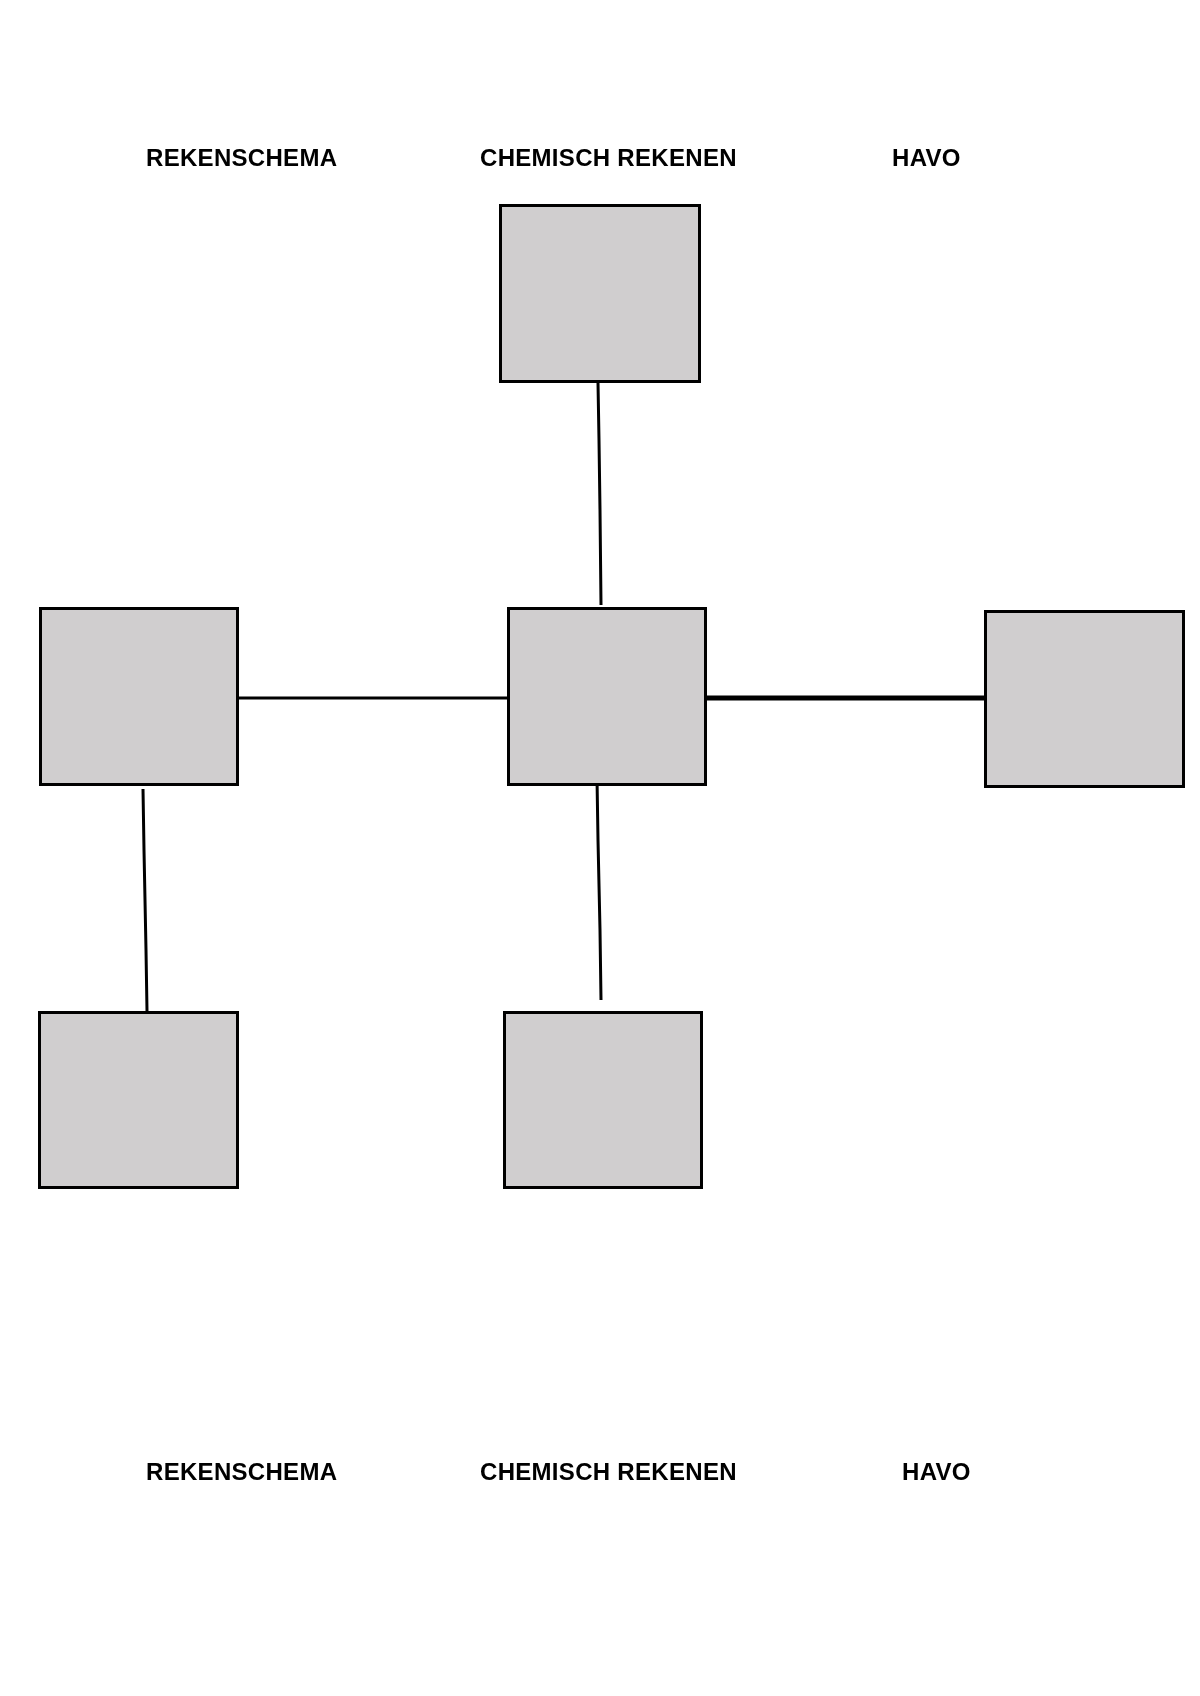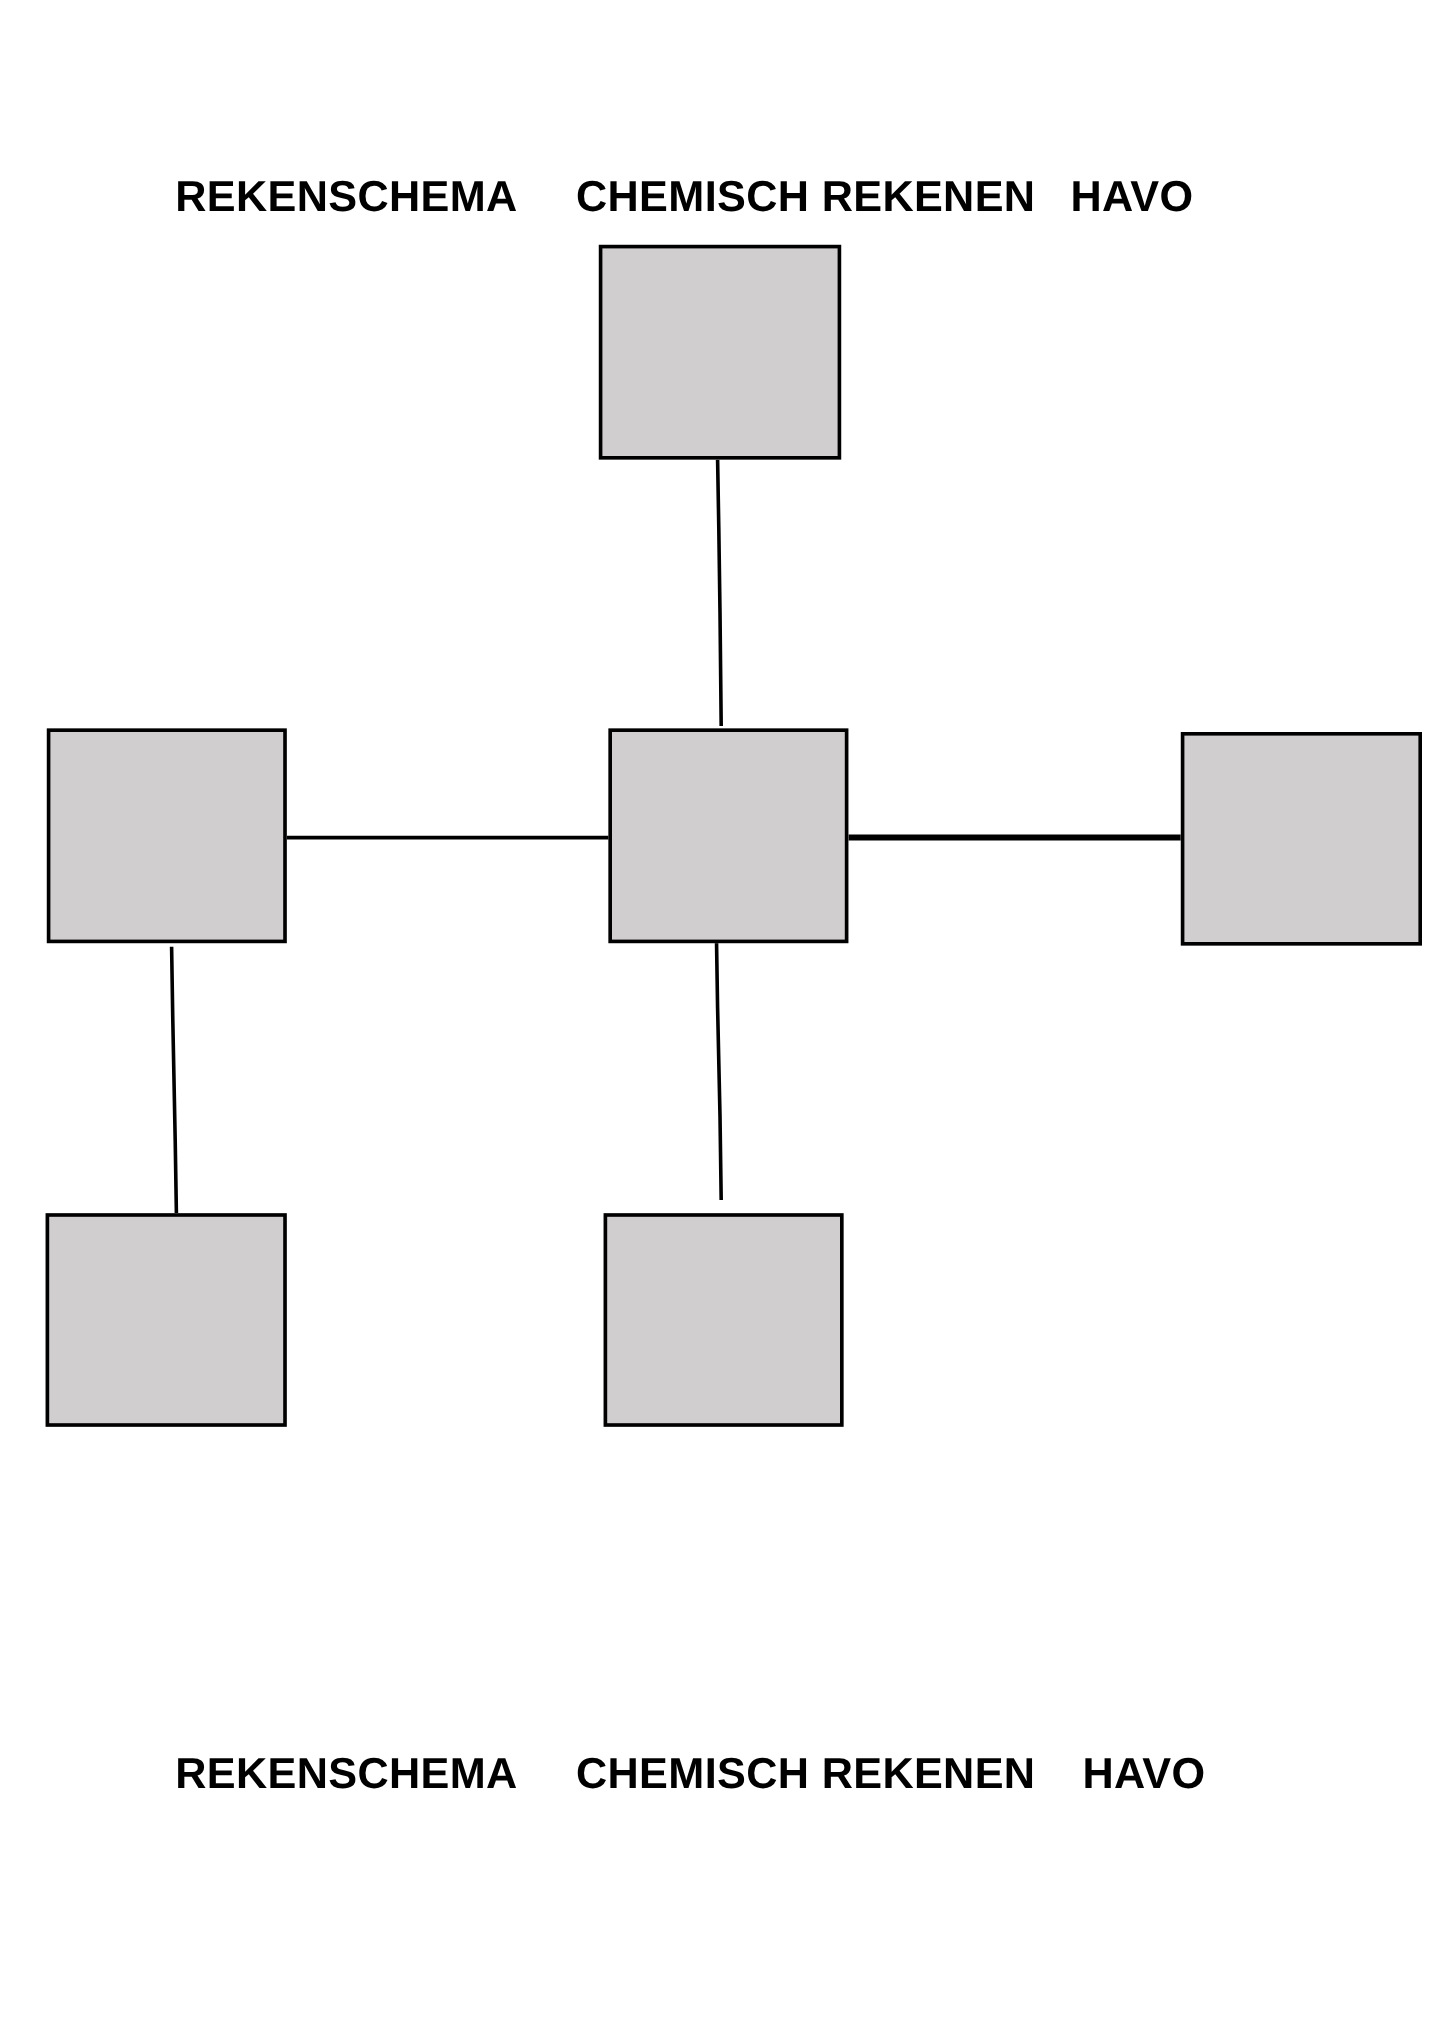--- a/index.html
+++ b/index.html
@@ -1,17 +1,17 @@
 <!DOCTYPE html>
 <html><head>
   <meta charset="utf-8">
   <style>
     html, body { margin: 0; padding: 0; background: #ffffff; }
     body { width: 1200px; height: 1696px; position: relative; overflow: hidden; font-family: "Liberation Sans", sans-serif; }
-    .hdr { position: absolute; font-weight: bold; font-size: 36px; color: #000; white-space: nowrap; line-height: 1; letter-spacing: 0.3px; }
+    .hdr { position: absolute; font-weight: bold; font-size: 24px; color: #000; white-space: nowrap; line-height: 1; letter-spacing: 0.3px; }
     .box { position: absolute; background: #d0cecf; border: 3px solid #000; box-sizing: border-box; }
     svg.lines { position: absolute; left: 0; top: 0; }
   </style>
 </head>
 <body>
 
 <div class="hdr" style="left:146px; top:146px;">REKENSCHEMA</div>
 <div class="hdr" style="left:480px; top:146px;">CHEMISCH REKENEN</div>
 <div class="hdr" style="left:892px; top:146px;">HAVO</div>
 

